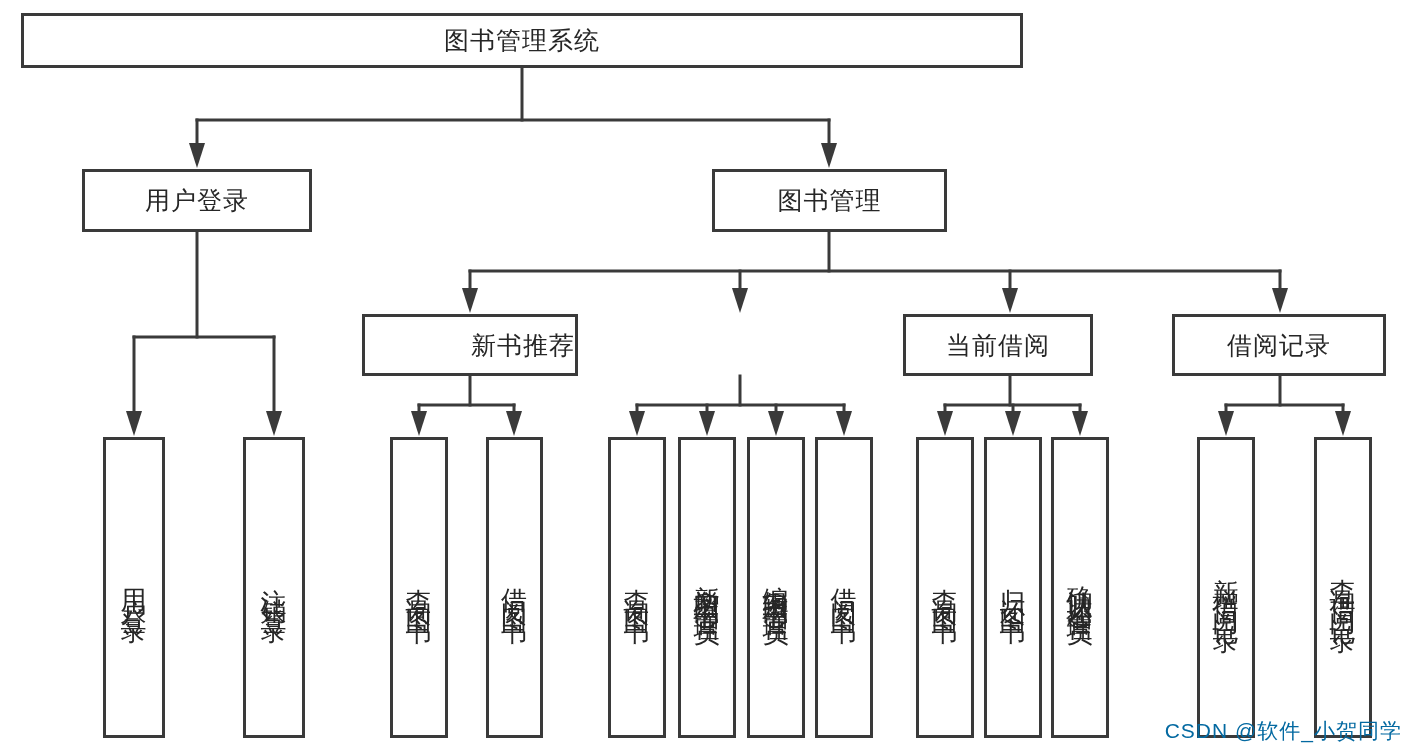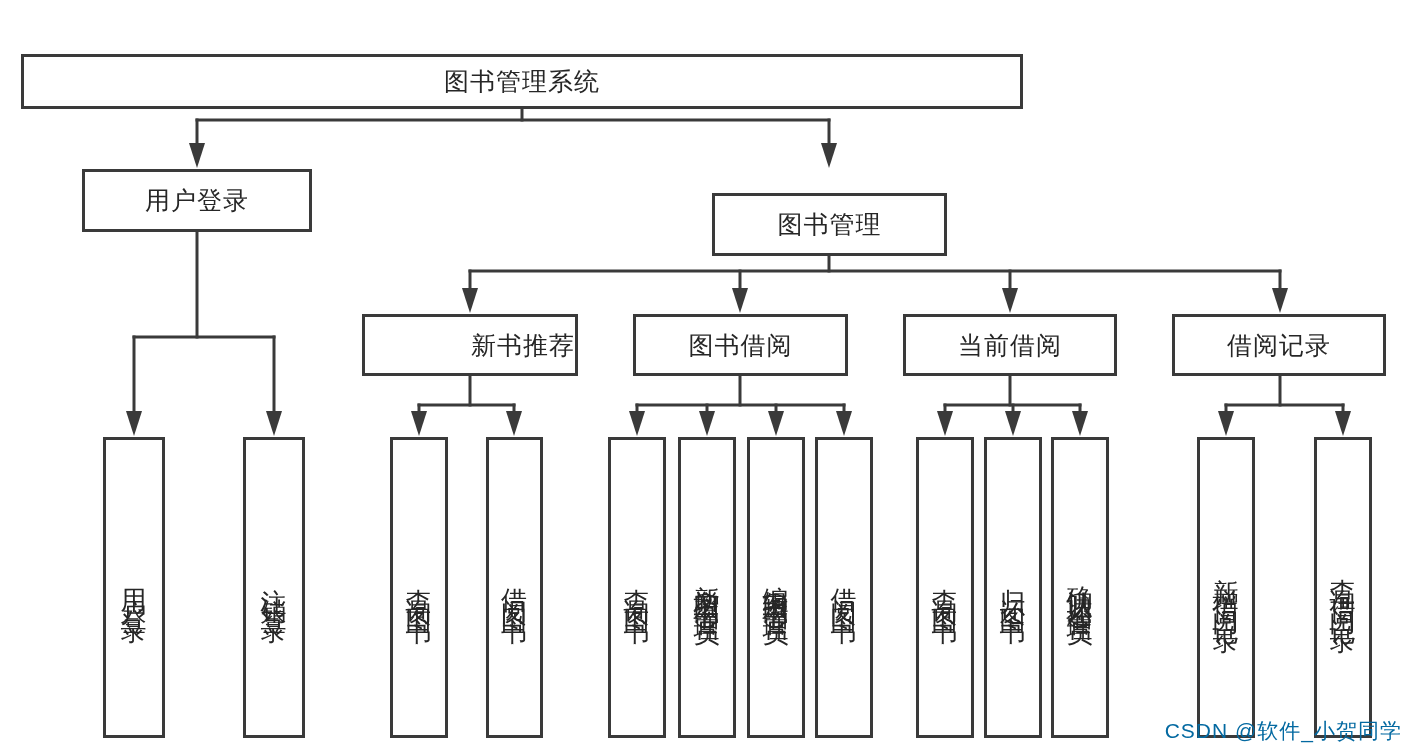--- a/index.html
+++ b/index.html
@@ -133,38 +133,35 @@
         <line x1="1280" y1="376" x2="1280" y2="405"></line>
         <line x1="1226" y1="405" x2="1343" y2="405"></line>
         <line x1="1226" y1="405" x2="1226" y2="414"></line>
         <polygon stroke="none" points="1218,411 1234,411 1226,436"></polygon>
         <line x1="1343" y1="405" x2="1343" y2="414"></line>
         <polygon stroke="none" points="1335,411 1351,411 1343,436"></polygon>
       </g>
     </g>
   </svg>
 
-  <div class="box" style="left:21px; top:13px; width:1002px; height:55px;margin-top:41px;">
+  <div class="box" style="left:21px; top:13px; width:1002px; height:55px;">
     <span class="hlabel">图书管理系统</span>
   </div>
 
   <div class="box" style="left:82px; top:169px; width:230px; height:63px;">
     <span class="hlabel">用户登录</span>
   </div>
-  <div class="box" style="left:712px; top:169px; width:235px; height:63px;margin-top:24px;">
+  <div class="box" style="left:712px; top:169px; width:235px; height:63px;">
     <span class="hlabel">图书管理</span>
   </div>
 
   <div class="box" style="left:362px; top:314px; width:216px; height:62px;justify-content:flex-end;">
     <span class="hlabel">新书推荐</span>
   </div>
-  <div class="box" style="left:633px; top:314px; width:215px; height:62px;">
-    <span class="hlabel">图书借阅</span>
-  </div>
-  <div class="box" style="left:903px; top:314px; width:214px; height:62px;">
+  <div class="box" style="left:903px; top:314px; width:190px; height:62px;">
     <span class="hlabel">当前借阅</span>
   </div>
   <div class="box" style="left:1172px; top:314px; width:214px; height:62px;">
     <span class="hlabel">借阅记录</span>
   </div>
 
   <div class="box" style="left:103px; top:437px; width:62px; height:301px;">
     <span class="vlabel">用户登录</span>
   </div>
   <div class="box" style="left:243px; top:437px; width:62px; height:301px;">

